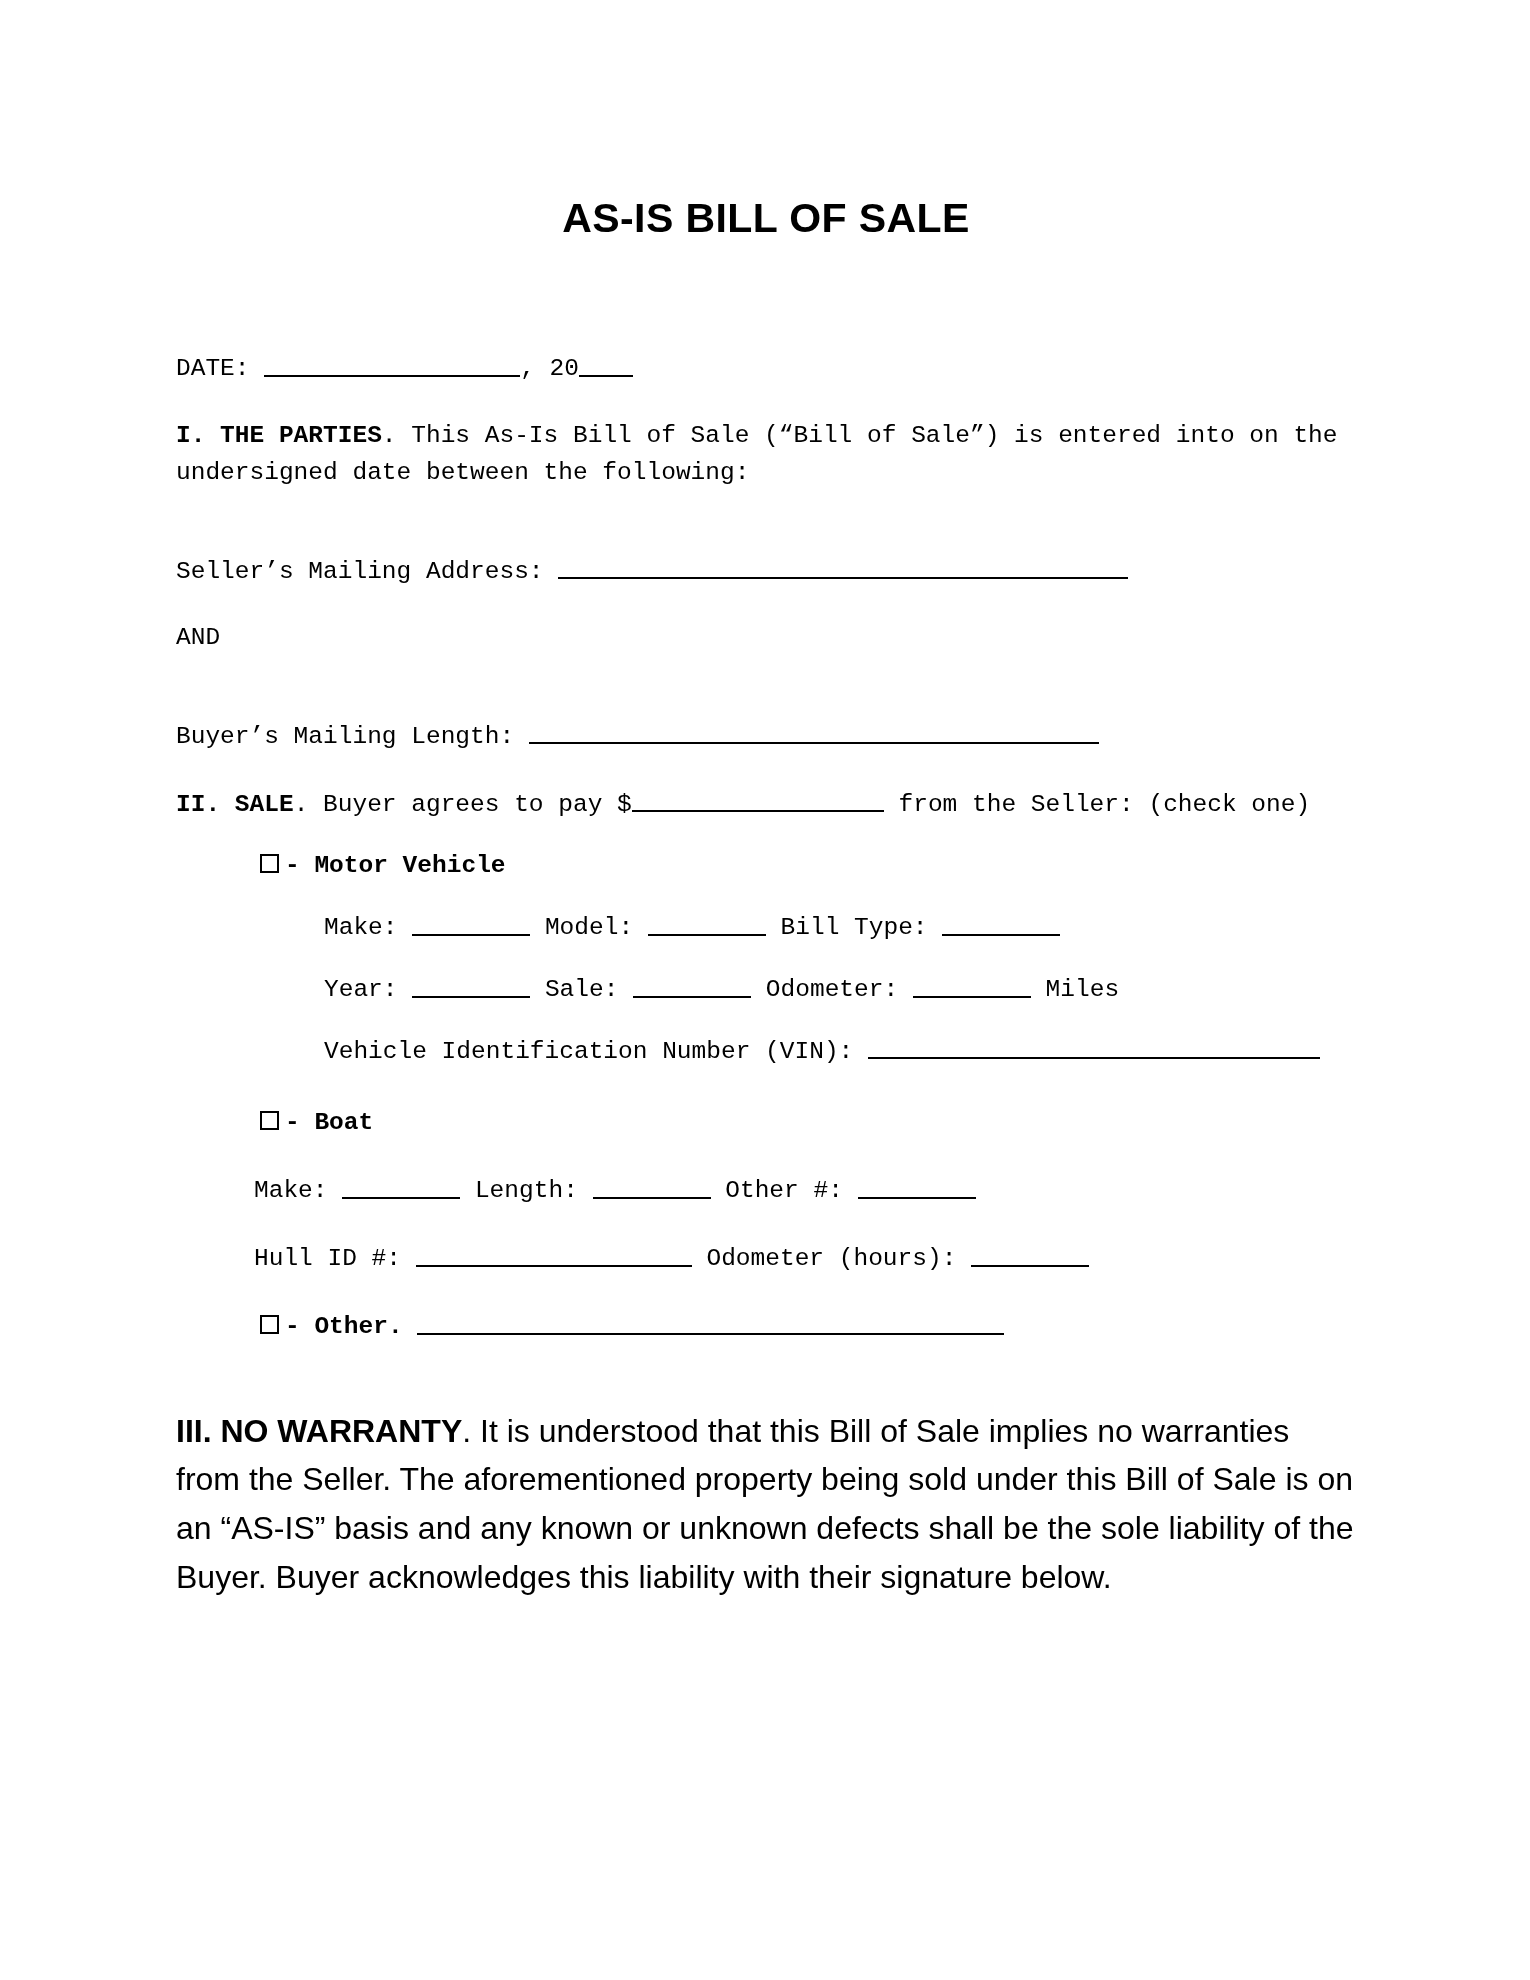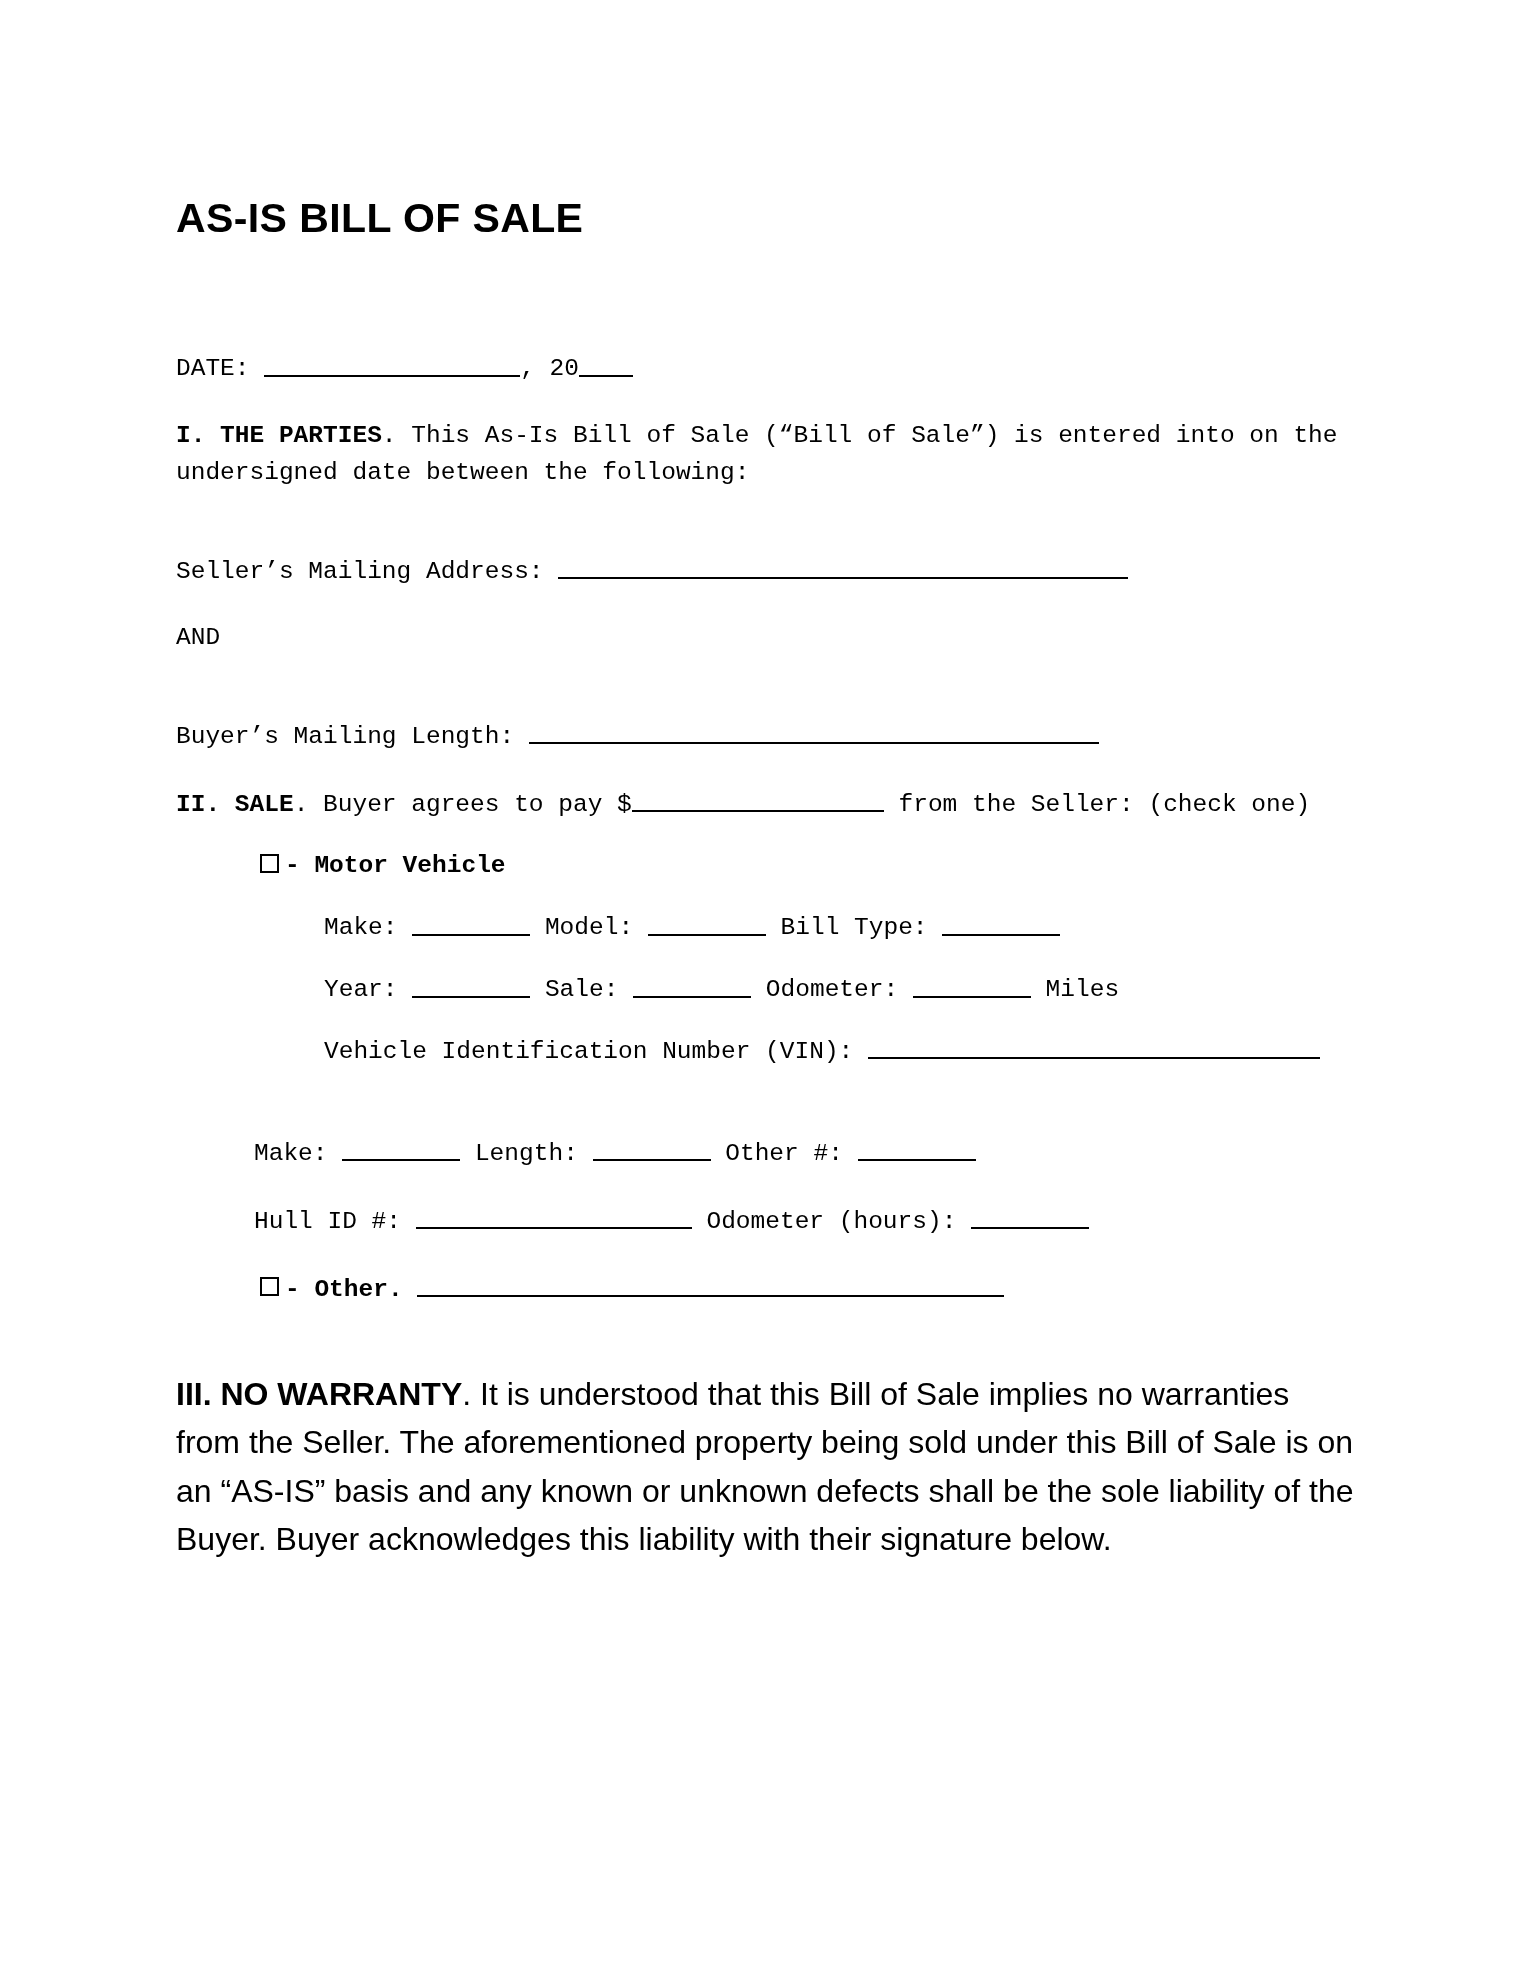--- a/index.html
+++ b/index.html
@@ -19,20 +19,21 @@
     overflow: hidden;
     box-sizing: border-box;
   }
   .doc-body {
     position: absolute;
     left: 176px;
     top: 0;
     width: 1180px;
   }
   .doc-title {
+    text-align: center;
     font-size: 41px;
     font-weight: bold;
     letter-spacing: 0.4px;
     margin: 0;
     padding-top: 196px;
     line-height: 1.1;
   }
   .block {
     font-size: 24.5px;
     line-height: 1.52;
@@ -167,20 +168,24 @@
 
     <div class="gap-sm"></div>
 
     <p class="block indent-2 row">
       <span>Vehicle Identification Number (VIN):</span>
       <span class="ul ul-vin"></span>
     </p>
 
     <div class="gap-lg"></div>
 
+    <p class="block indent-1 row">
+      <span class="checkbox"></span><span class="b">-</span>
+      <span class="b">Boat</span>
+    </p>
 
     <div class="gap-md"></div>
 
     <p class="block indent-boat row">
       <span>Make:</span>
       <span class="ul ul-xs"></span>
       <span>Length:</span>
       <span class="ul ul-xs"></span>
       <span>Other #:</span>
       <span class="ul ul-xs"></span>

